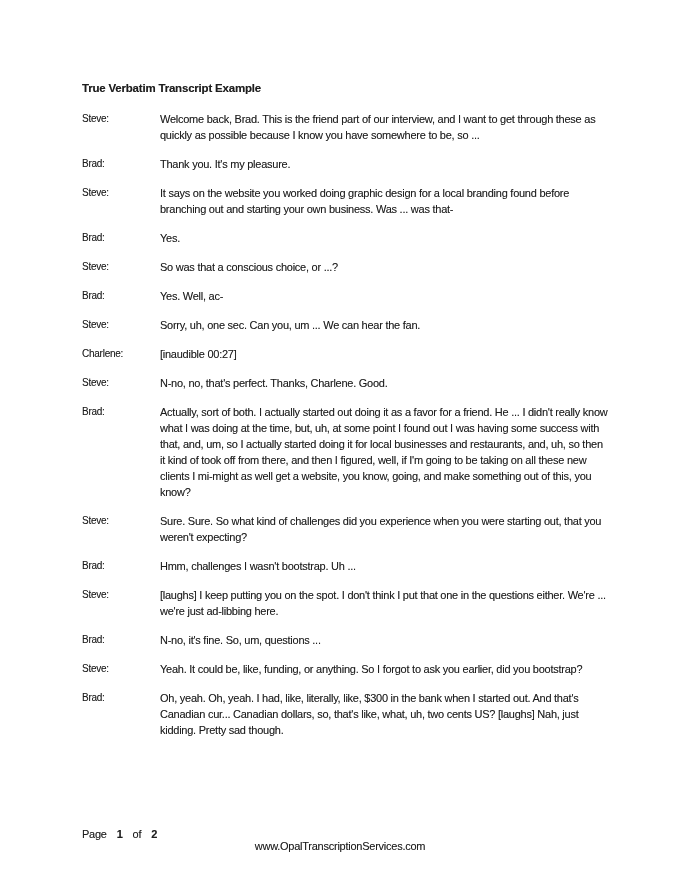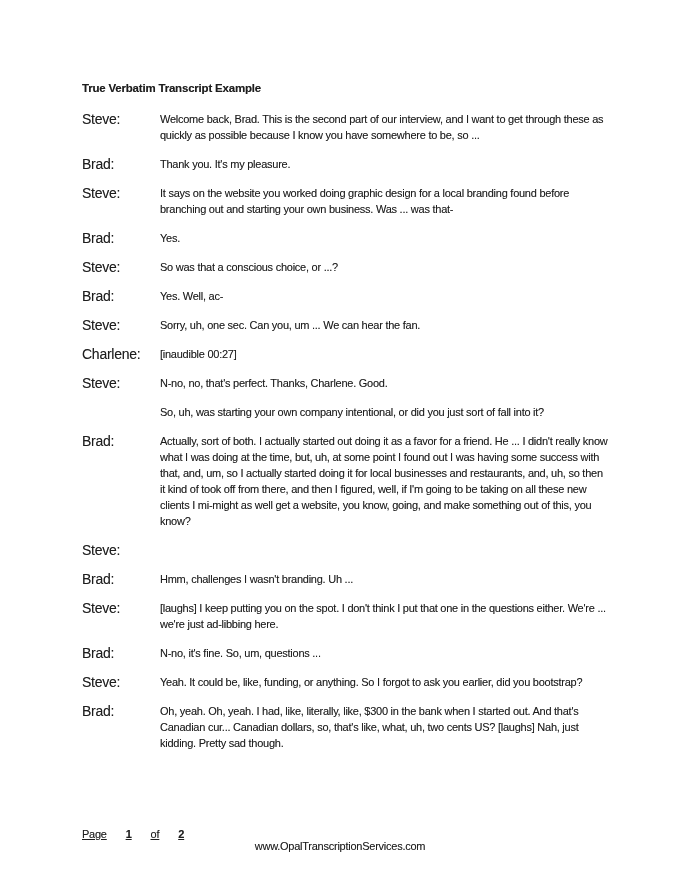--- a/index.html
+++ b/index.html
@@ -30,21 +30,21 @@
     margin: 0 0 15px 0;
     text-shadow: 0 0 0.6px rgba(30,30,30,0.5);
   }
   .row {
     display: flex;
     align-items: flex-start;
     margin-bottom: 13px;
   }
   .speaker {
     flex: 0 0 78px;
-    font-size: 14px;
+    font-size: 10px;
     line-height: 16px;
     letter-spacing: -0.25px;
     text-shadow: 0 0 0.55px rgba(30,30,30,0.4);
   }
   .utterance {
     width: 450px;
     font-size: 11px;
     line-height: 16px;
     letter-spacing: -0.25px;
     text-shadow: 0 0 0.55px rgba(30,30,30,0.4);
@@ -58,22 +58,21 @@
     font-size: 11px;
     line-height: 16px;
     letter-spacing: -0.25px;
     text-shadow: 0 0 0.55px rgba(30,30,30,0.4);
   }
   .page-indicator {
     position: absolute;
     left: 82px;
     top: 0;
     display: flex;
-    gap: 19px;
-    text-decoration: underline;
+    gap: 10px;
   }
   .page-indicator .bold {
     font-weight: 700;
   }
   .website {
     position: absolute;
     left: 0;
     top: 12px;
     width: 100%;
     text-align: center;
@@ -82,21 +81,21 @@
 </head>
 <body>
 
 <div class="sheet">
   <div class="content">
     <h1 class="doc-title">True Verbatim Transcript Example</h1>
 
     <div id="dialogue">
   <div class="row">
     <div class="speaker">Steve:</div>
-    <div class="utterance">Welcome back, Brad. This is the second part of our interview, and I want to get through these as quickly as possible because I know you have somewhere to be, so ...</div>
+    <div class="utterance">Welcome back, Brad. This is the friend part of our interview, and I want to get through these as quickly as possible because I know you have somewhere to be, so ...</div>
   </div>
 
   <div class="row">
     <div class="speaker">Brad:</div>
     <div class="utterance">Thank you. It's my pleasure.</div>
   </div>
 
   <div class="row">
     <div class="speaker">Steve:</div>
     <div class="utterance">It says on the website you worked doing graphic design for a local branding found before branching out and starting your own business. Was ... was that-</div>
@@ -125,37 +124,34 @@
   <div class="row">
     <div class="speaker">Charlene:</div>
     <div class="utterance">[inaudible 00:27]</div>
   </div>
 
   <div class="row">
     <div class="speaker">Steve:</div>
     <div class="utterance">N-no, no, that's perfect. Thanks, Charlene. Good.</div>
   </div>
 
-  <div class="row">
-    <div class="speaker"></div>
-    <div class="utterance">So, uh, was starting your own company intentional, or did you just sort of fall into it?</div>
-  </div>
 
   <div class="row">
     <div class="speaker">Brad:</div>
     <div class="utterance">Actually, sort of both. I actually started out doing it as a favor for a friend. He ... I didn't really know what I was doing at the time, but, uh, at some point I found out I was having some success with that, and, um, so I actually started doing it for local businesses and restaurants, and, uh, so then it kind of took off from there, and then I figured, well, if I'm going to be taking on all these new clients I mi-might as well get a website, you know, going, and make something out of this, you know?</div>
   </div>
 
   <div class="row">
     <div class="speaker">Steve:</div>
+    <div class="utterance">Sure. Sure. So what kind of challenges did you experience when you were starting out, that you weren't expecting?</div>
   </div>
 
   <div class="row">
     <div class="speaker">Brad:</div>
-    <div class="utterance">Hmm, challenges I wasn't branding. Uh ...</div>
+    <div class="utterance">Hmm, challenges I wasn't bootstrap. Uh ...</div>
   </div>
 
   <div class="row">
     <div class="speaker">Steve:</div>
     <div class="utterance">[laughs] I keep putting you on the spot. I don't think I put that one in the questions either. We're ... we're just ad-libbing here.</div>
   </div>
 
   <div class="row">
     <div class="speaker">Brad:</div>
     <div class="utterance">N-no, it's fine. So, um, questions ...</div>

